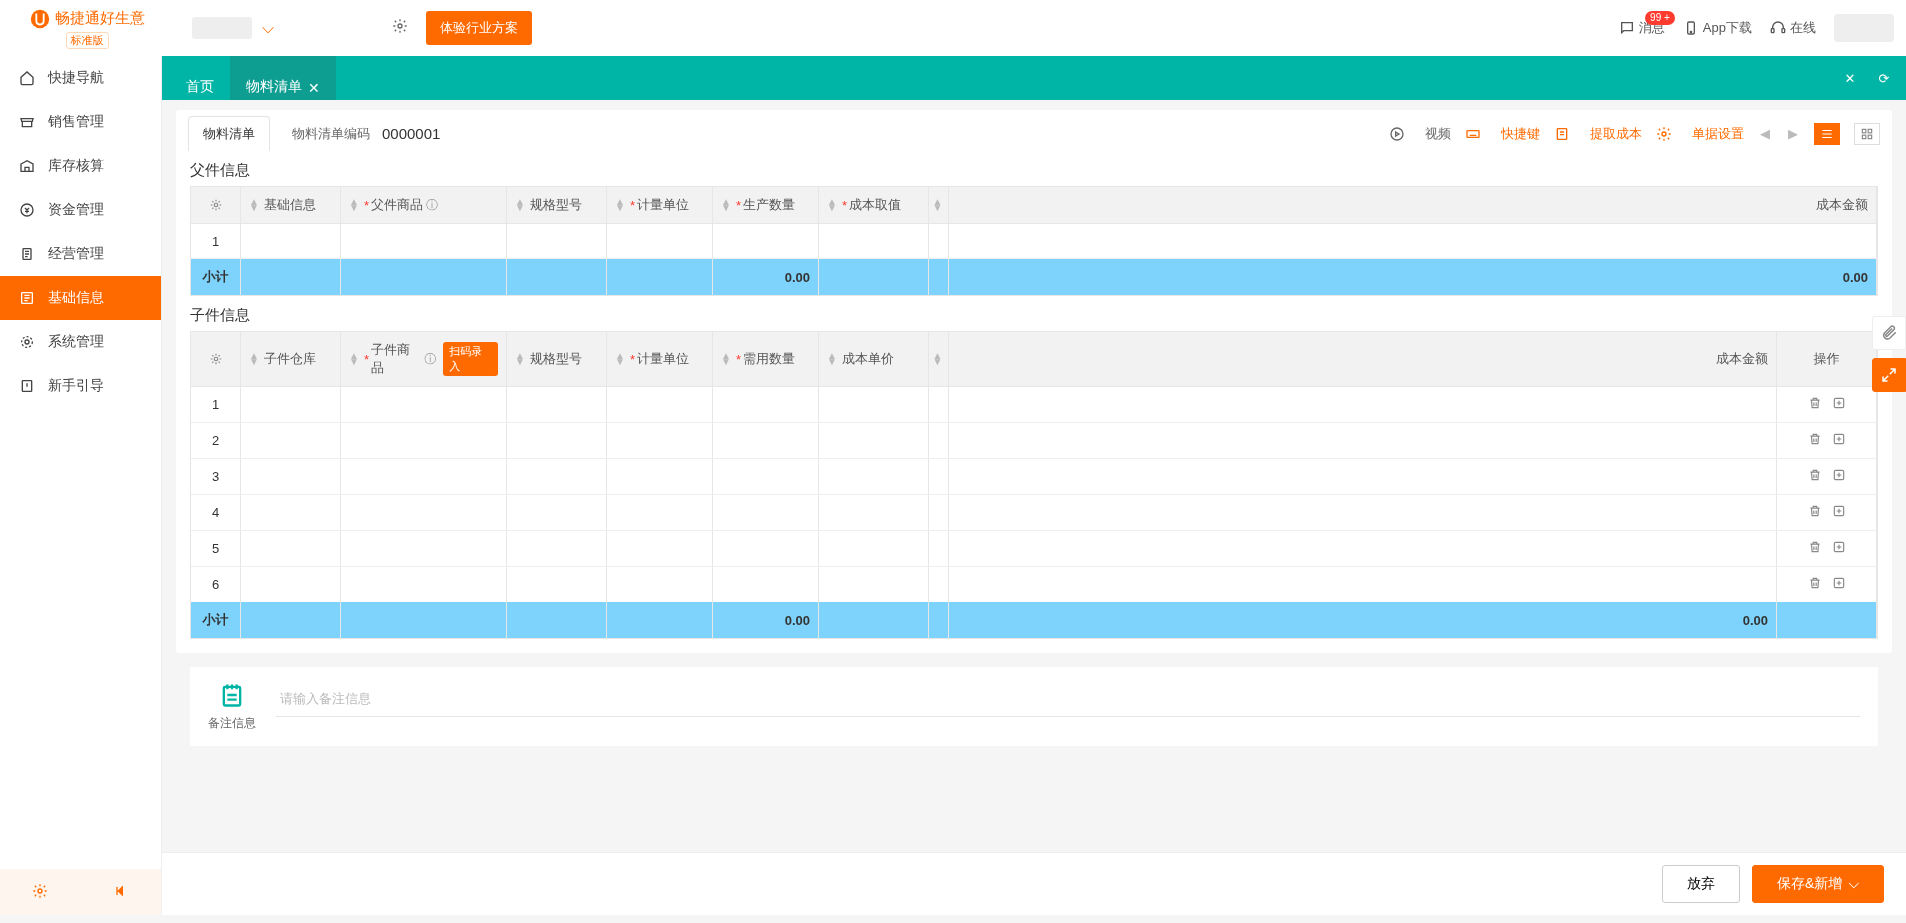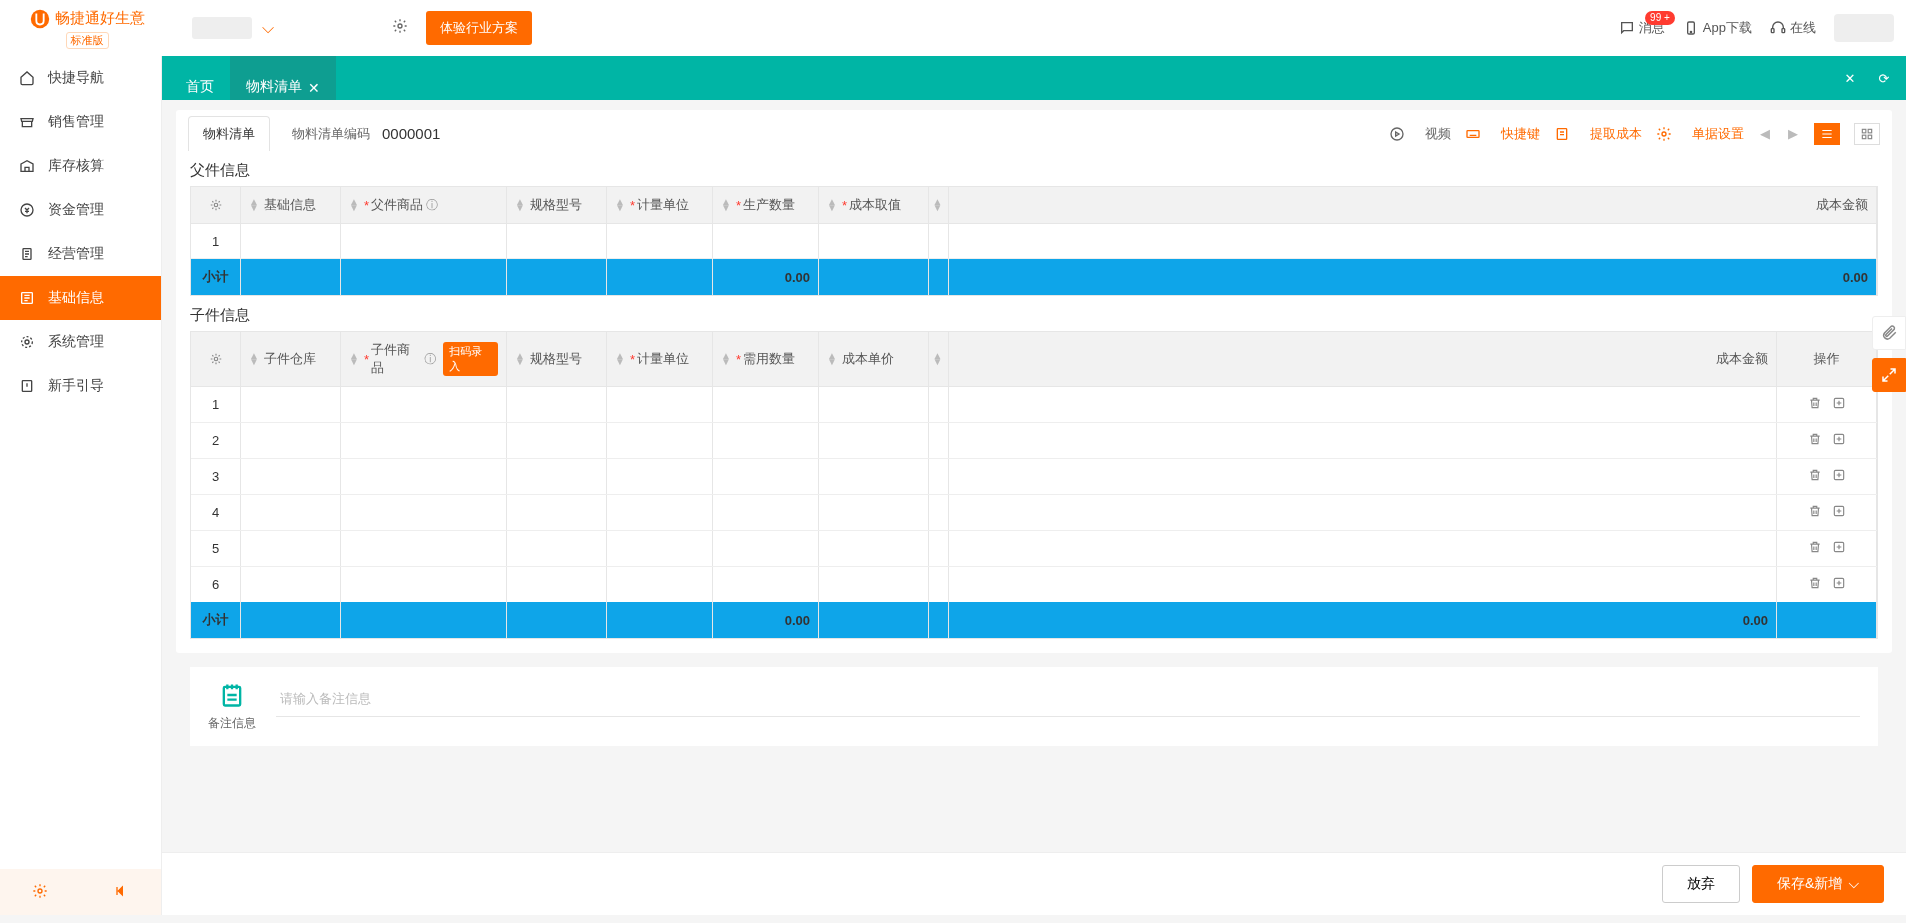--- a/index.html
+++ b/index.html
@@ -61,21 +61,21 @@
 .tbl-head { display: flex; background: #f2f2f2; border-bottom: 1px solid #e6e6e6; }
 .th, .td { border-right: 1px solid #e6e6e6; padding: 9px 8px; font-size: 13px; display: flex; align-items: center; min-height: 34px; }
 .th { color: #555; justify-content: flex-start; gap: 3px; position: relative; }
 .th .req { color: #ff3b30; margin-right: -1px; }
 .th .sort { color: #bbb; font-size: 10px; display: flex; flex-direction: column; line-height: 6px; margin-right: 2px; }
 .th.center { justify-content: center; }
 .th.right { justify-content: flex-end; }
 .td.center { justify-content: center; }
 .td.right { justify-content: flex-end; }
 .tbl-row { display: flex; background: #fff; border-bottom: 1px solid #eee; }
-.tbl-row.subtotal { background: #0ea5e9; font-weight: 600; }
+.tbl-row.subtotal { background: #7dd3fc; font-weight: 600; }
 .tbl-row:last-child { border-bottom: none; }
 .row-actions { justify-content: center; gap: 10px; color: #888; }
 .row-actions span { cursor: pointer; }
 .scan-badge { background: #ff6a00; color: #fff; font-size: 11px; padding: 2px 6px; border-radius: 3px; margin-left: 4px; }
 .qicon { color: #999; font-size: 12px; }
 .gear-cell { justify-content: center; color: #888; }
 
 
 .c-rownum { width: 50px; }
 .c-wh { width: 100px; }

